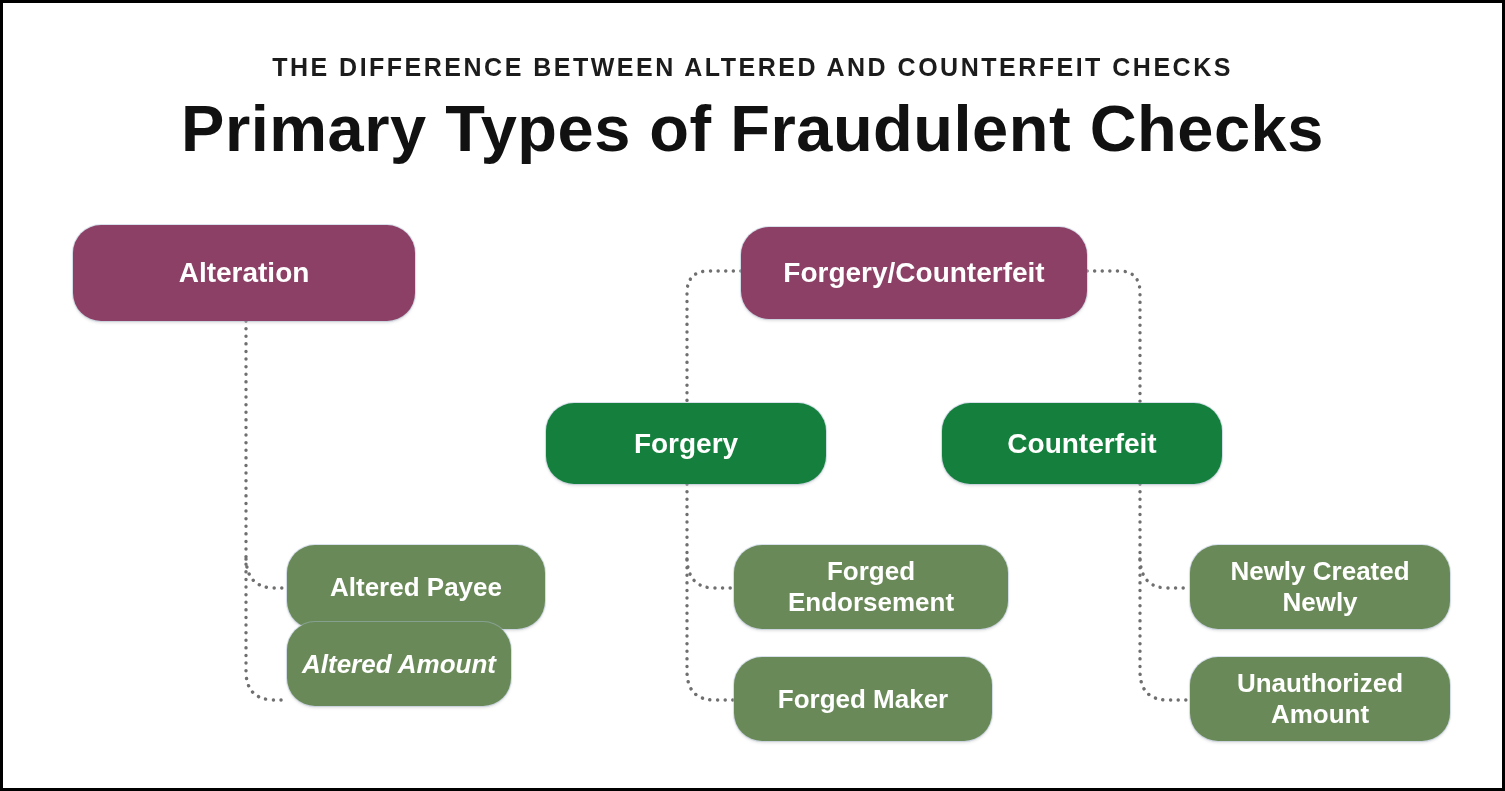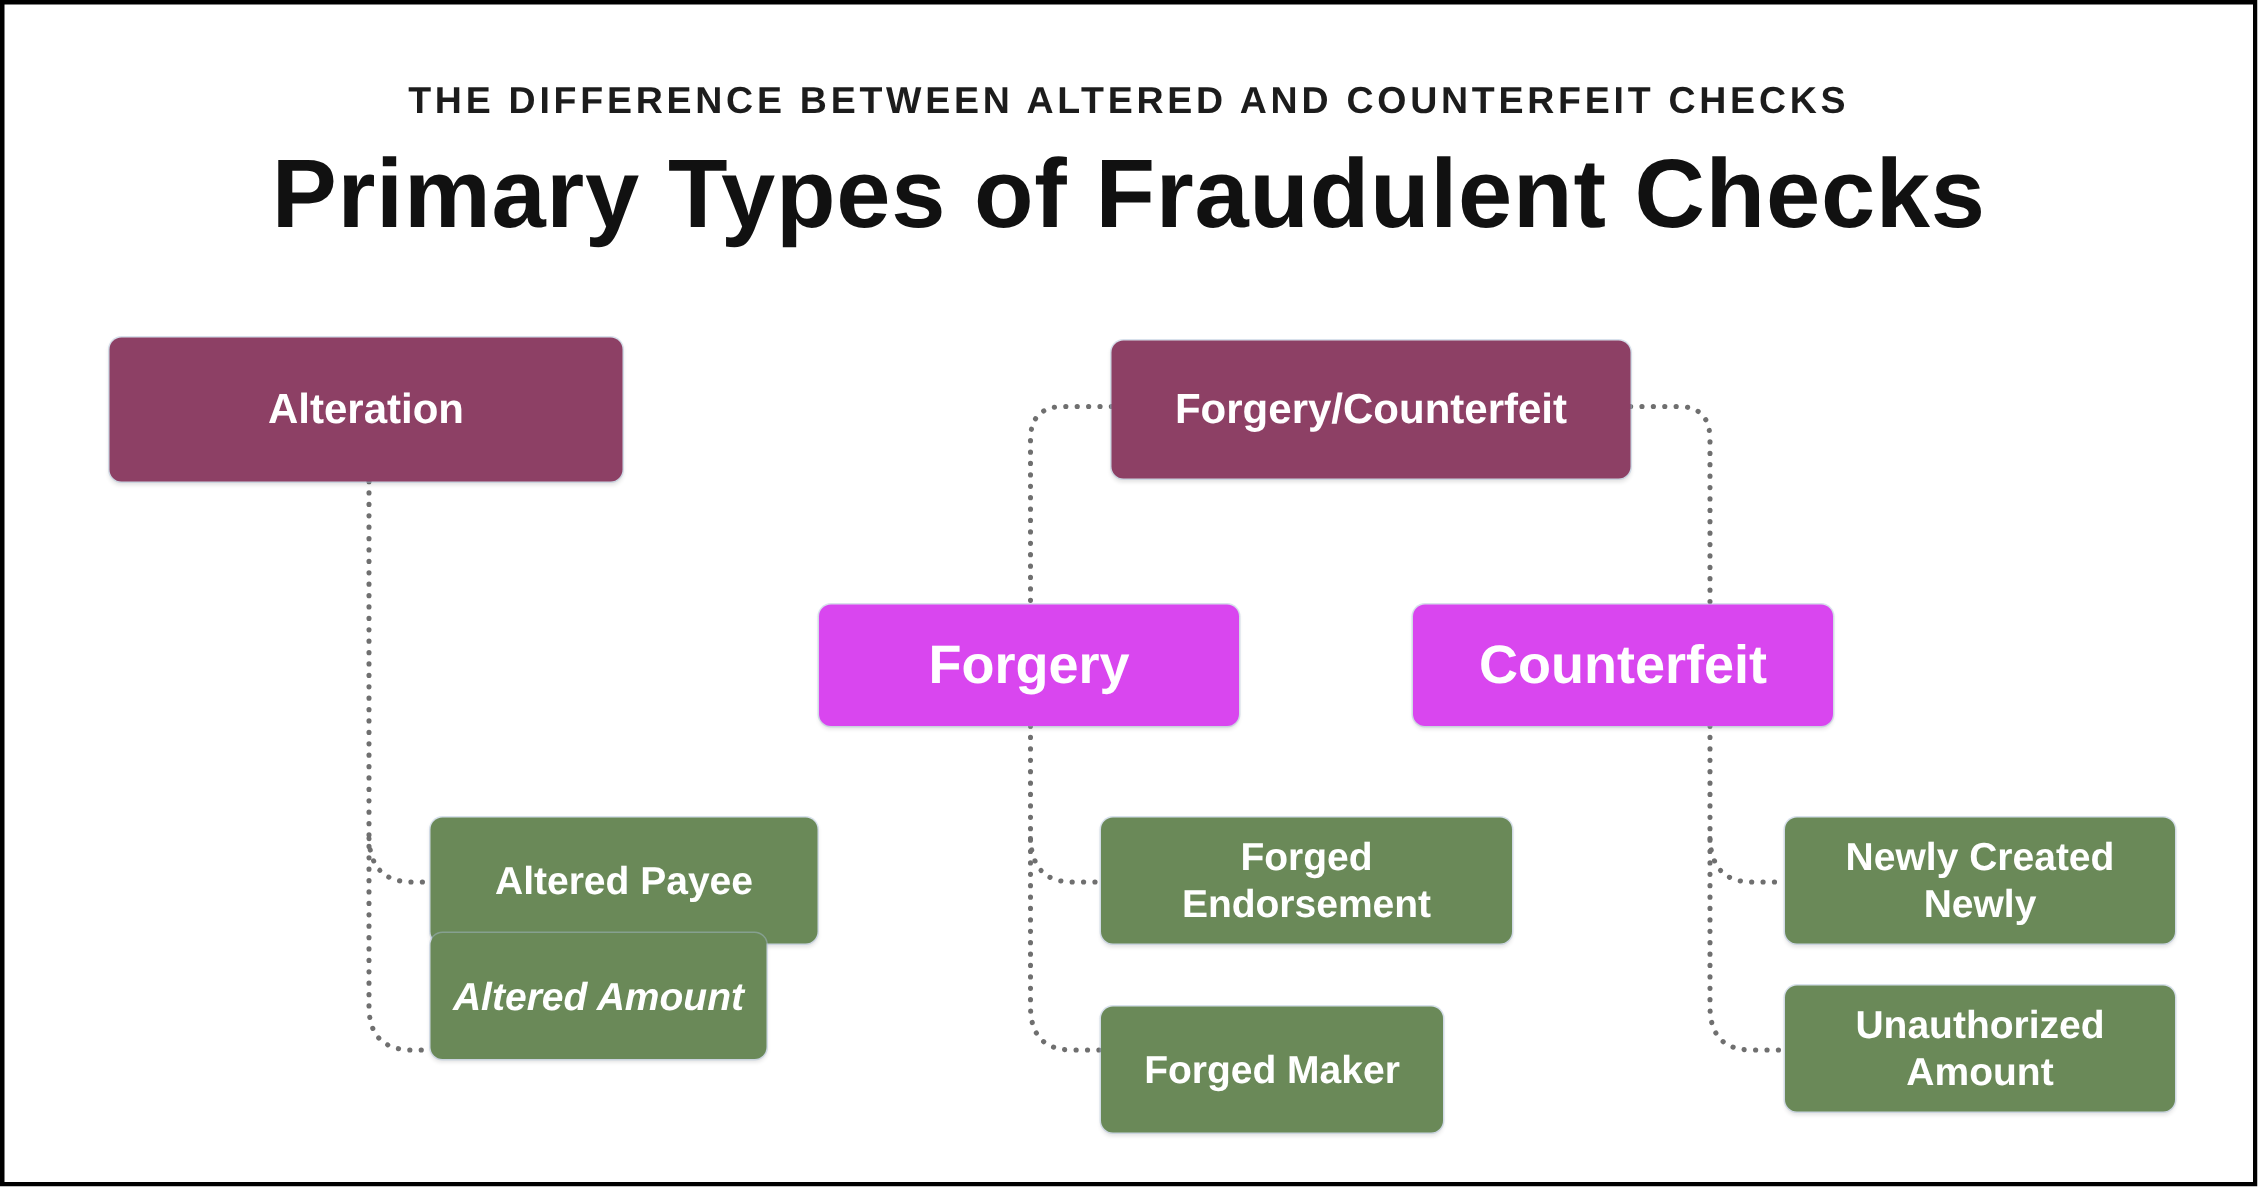--- a/index.html
+++ b/index.html
@@ -55,38 +55,38 @@
     stroke-linecap: round;
   }
   .node {
     position: absolute;
     display: flex;
     align-items: center;
     justify-content: center;
     text-align: center;
     color: #ffffff;
     font-weight: 700;
-    border-radius: 8px;
+    border-radius: 28px;
     line-height: 1.18;
     box-sizing: border-box;
     padding: 6px 14px;
     box-shadow: 0 0 0 1px rgba(170,190,215,0.45), 0 2px 3px rgba(0,0,0,0.12);
   }
   .node.primary   { background: #8d4065; font-size: 28px; }
-  .node.secondary { background: #d946ef; font-size: 36px; }
+  .node.secondary { background: #15803d; font-size: 28px; }
   .node.leaf      { background: #6a8958; font-size: 26px; }
 
   .n-alteration          { left: 70px;   top: 222px; width: 342px; height: 96px; }
   .n-forgery-counterfeit { left: 738px;  top: 224px; width: 346px; height: 92px; text-align: right; }
   .n-forgery             { left: 543px;  top: 400px; width: 280px; height: 81px; }
   .n-counterfeit         { left: 939px;  top: 400px; width: 280px; height: 81px; }
   .n-altered-payee       { left: 284px;  top: 542px; width: 258px; height: 84px; }
   .n-altered-amount      { left: 284px;  top: 619px; width: 224px; height: 84px; font-style: italic; }
   .n-forged-endorsement  { left: 731px;  top: 542px; width: 274px; height: 84px; }
-  .n-forged-maker        { left: 731px;  top: 668px; width: 228px; height: 84px; }
+  .n-forged-maker        { left: 731px;  top: 654px; width: 258px; height: 84px; }
   .n-newly-created-item  { left: 1187px; top: 542px; width: 260px; height: 84px; }
   .n-unauthorized-draft  { left: 1187px; top: 654px; width: 260px; height: 84px; }
 </style>
 </head>
 <body>
 
 <div class="canvas">
 
   <div class="subtitle">THE DIFFERENCE BETWEEN ALTERED AND COUNTERFEIT CHECKS</div>
   <div class="title">Primary Types of Fraudulent Checks</div>

